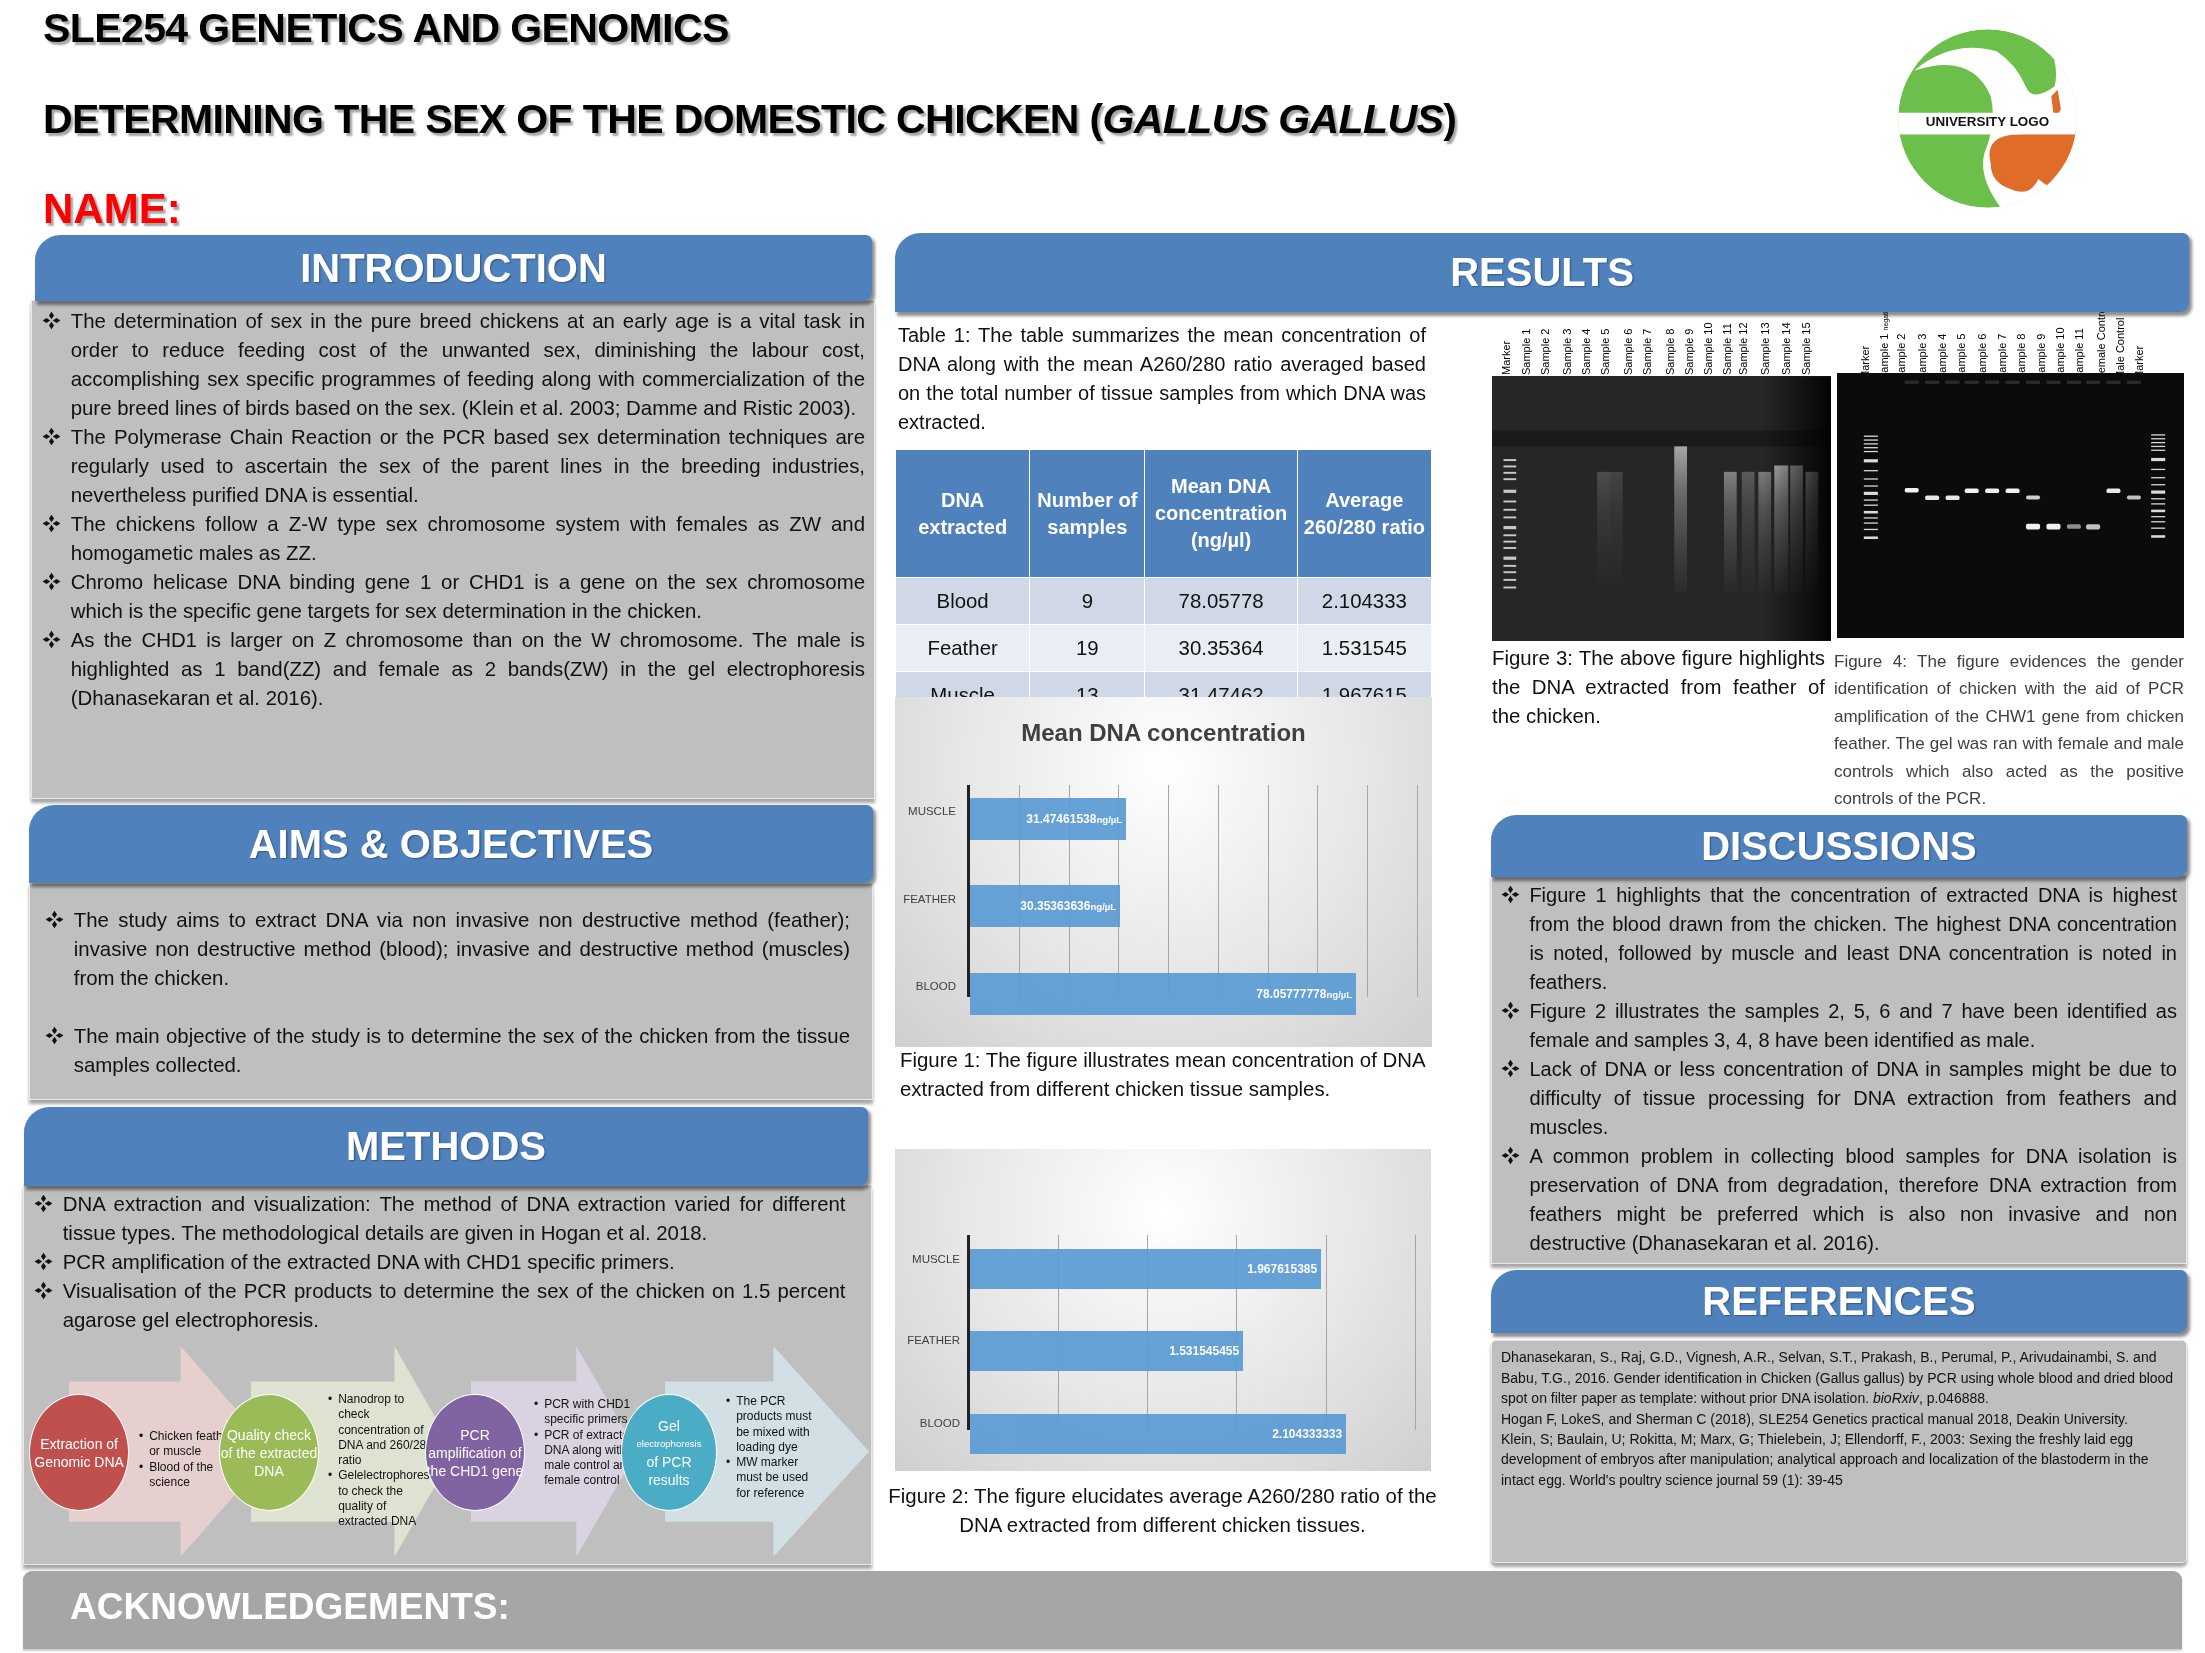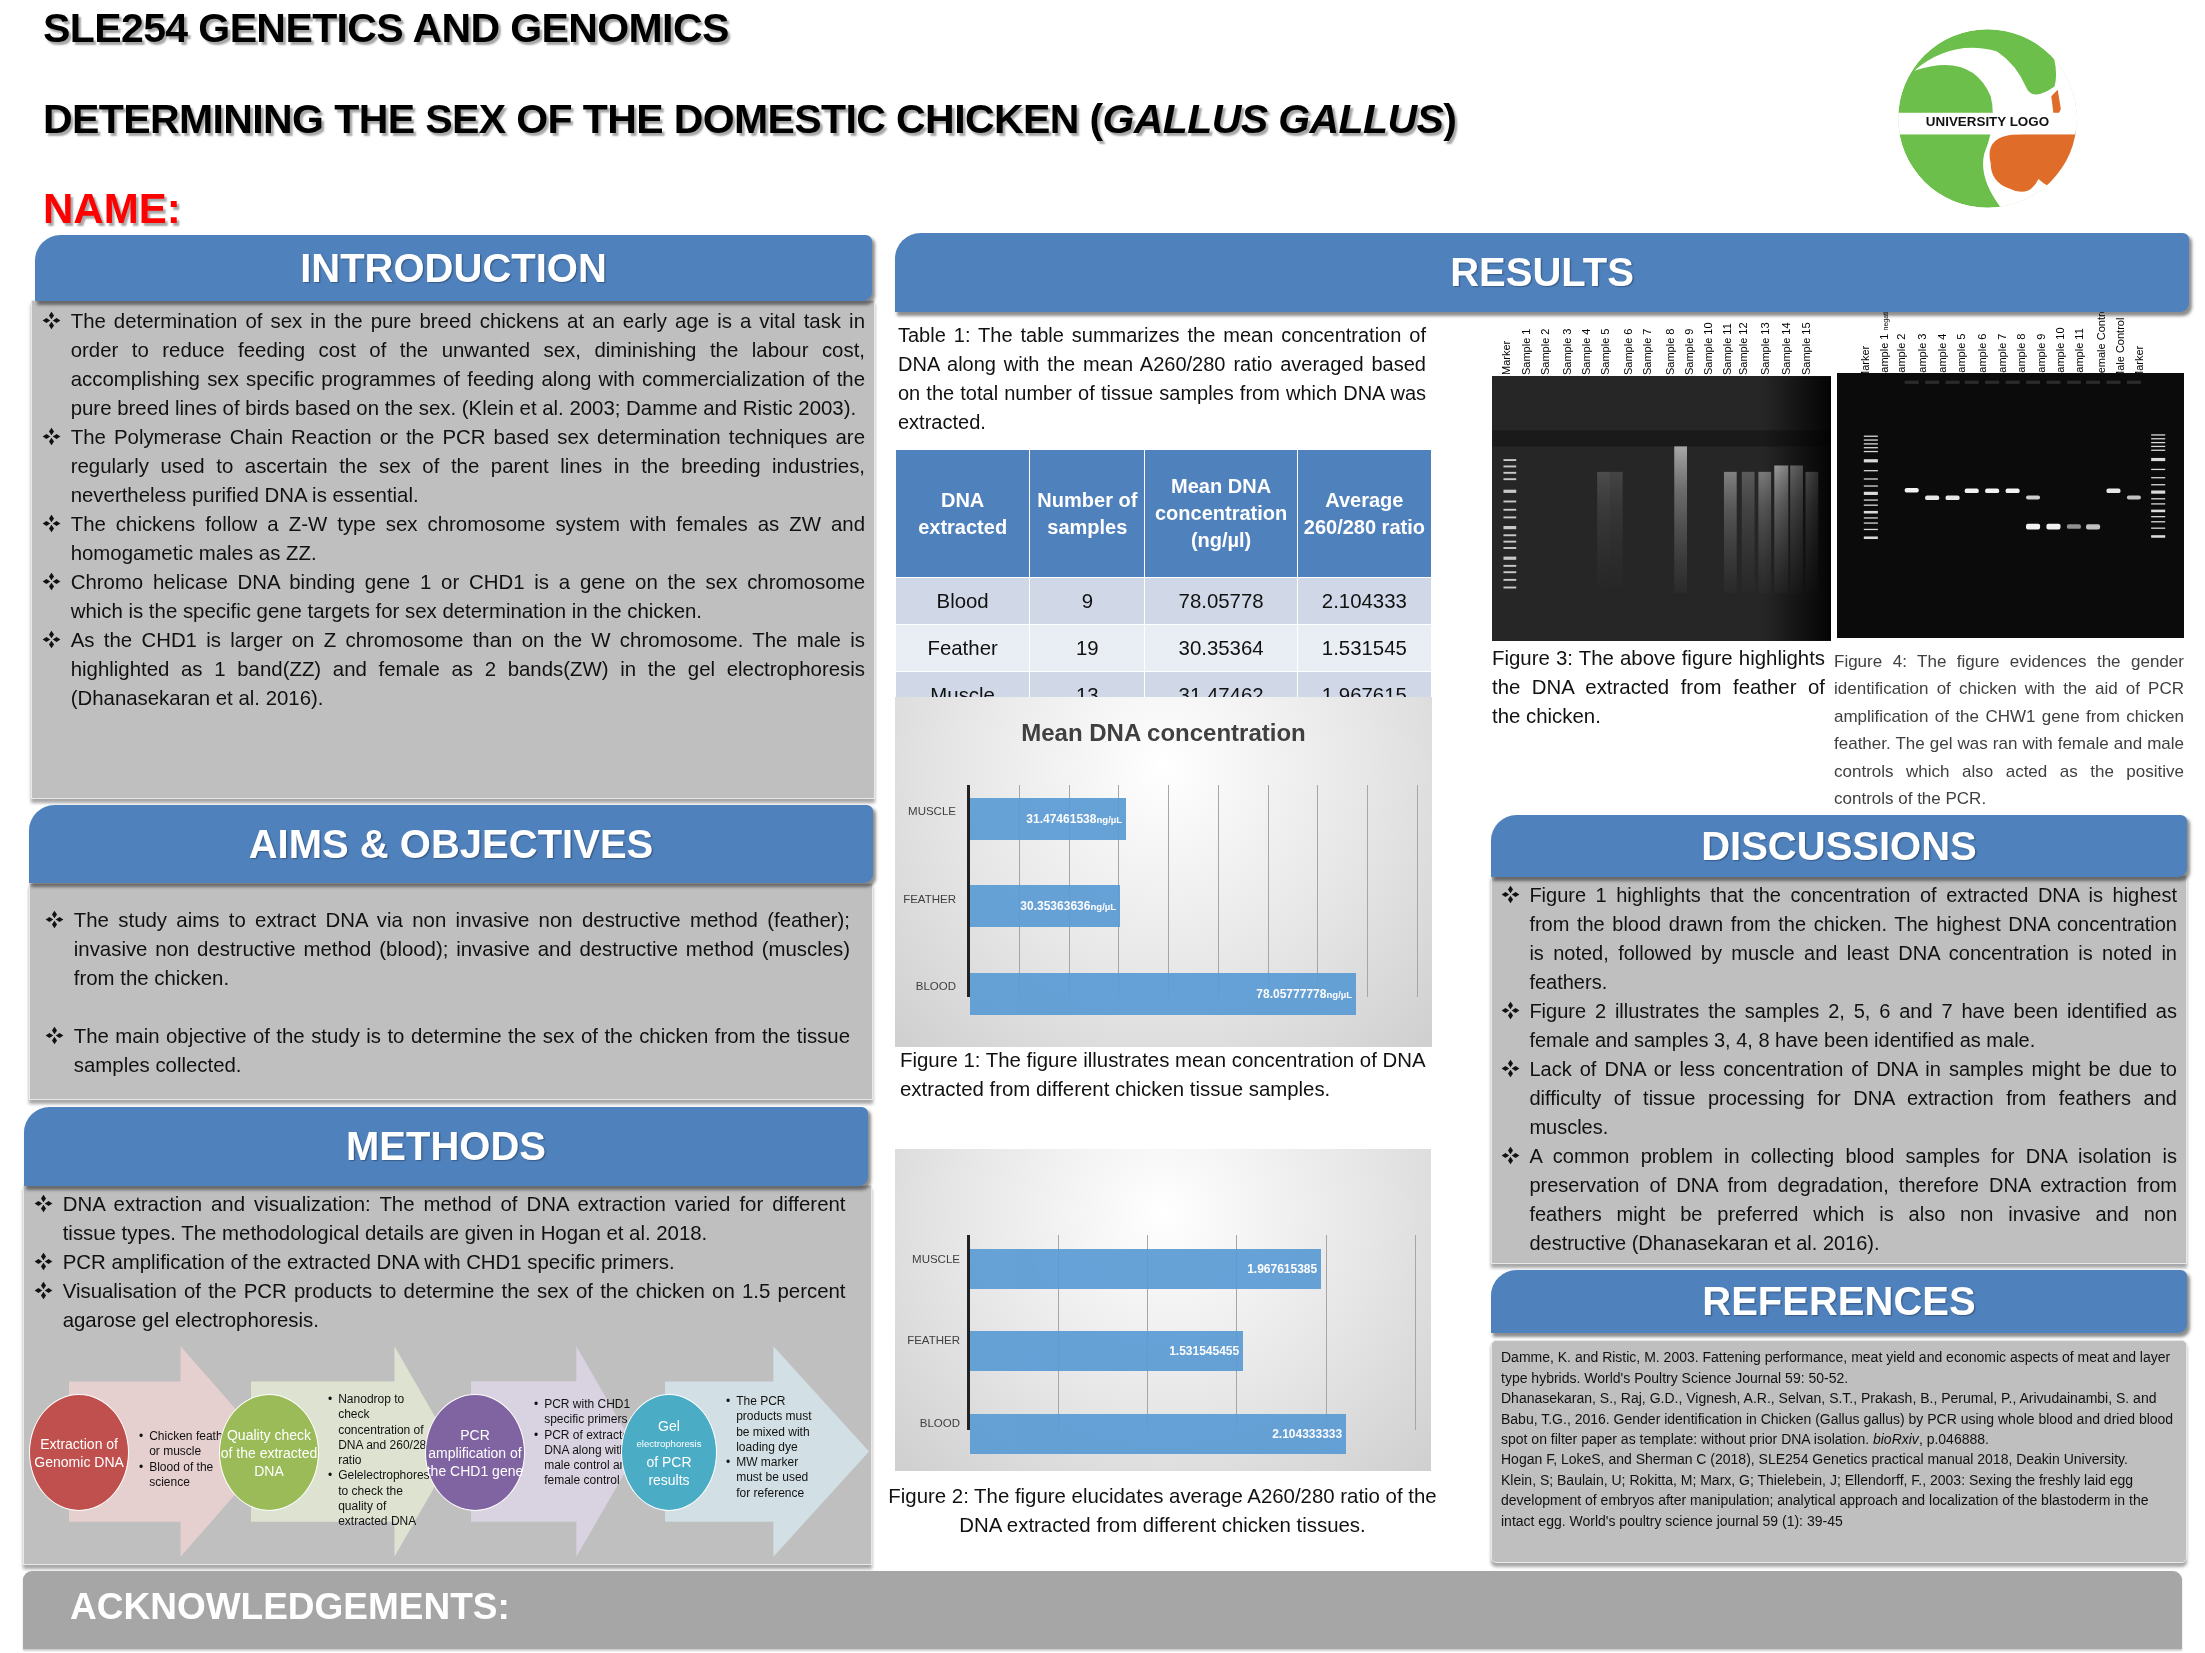--- a/index.html
+++ b/index.html
@@ -500,21 +500,20 @@
           </g>
         </svg><span>A common problem in collecting blood samples for DNA isolation is preservation of DNA from degradation, therefore DNA extraction from feathers might be preferred which is also non invasive and non destructive (Dhanasekaran et al. 2016).</span></li>
   </ul>
 </div>
 
 <div class="abs sec-head" style="left:1491px; top:1270px; width:696px; height:63px;">
   <span>REFERENCES</span>
 </div>
 <div class="abs sec-body" style="left:1491px; top:1340px; width:696px; height:223px; padding:6.4px 7.7px 0 9px; border-radius:5.1px;">
   <div class="refs">
-    <p>Damme, K. and Ristic, M. 2003. Fattening performance, meat yield and economic aspects of meat and layer type hybrids. World's Poultry Science Journal 59: 50-52.</p>
     <p><span>Dhanasekaran, S., Raj, G.D., Vignesh, A.R., Selvan, S.T., Prakash, B., Perumal, P., Arivudainambi, S. and Babu, T.G., 2016. Gender identification in Chicken (Gallus gallus) by PCR using whole blood and dried blood spot on filter paper as template: without prior DNA isolation. </span><i>bioRxiv</i><span>, p.046888.</span></p>
     <p>Hogan F, LokeS, and Sherman C (2018), SLE254 Genetics practical manual 2018, Deakin University.</p>
     <p>Klein, S; Baulain, U; Rokitta, M; Marx, G; Thielebein, J; Ellendorff, F., 2003: Sexing the freshly laid egg development of embryos after manipulation; analytical approach and localization of the blastoderm in the intact egg. World's poultry science journal 59 (1): 39-45</p>
   </div>
 </div>
 
 <div class="abs" style="left:23px; top:1571px; width:2159px; height:78px; background:#a6a6a6; border-radius:9px 9px 0 0; box-shadow:0 1.9px 1.9px rgba(0,0,0,0.2);">
   <div class="abs" style="left:47px; top:15.3px; font-size:37px; font-weight:bold; color:#fff;">ACKNOWLEDGEMENTS:</div>
 </div>
 

